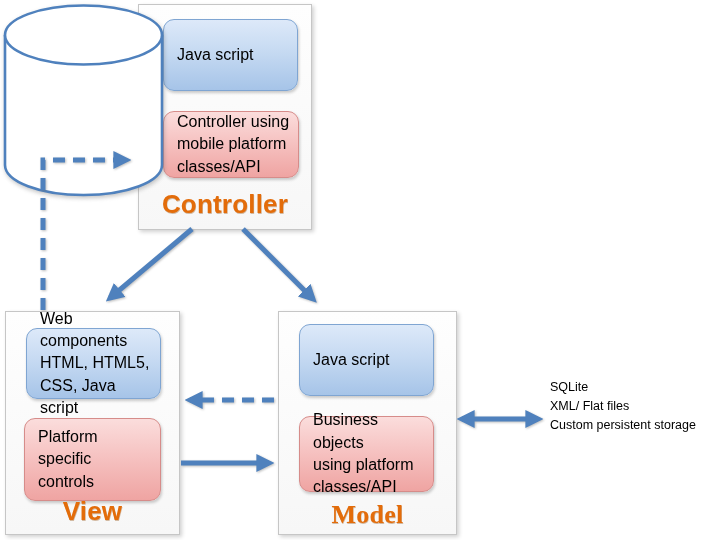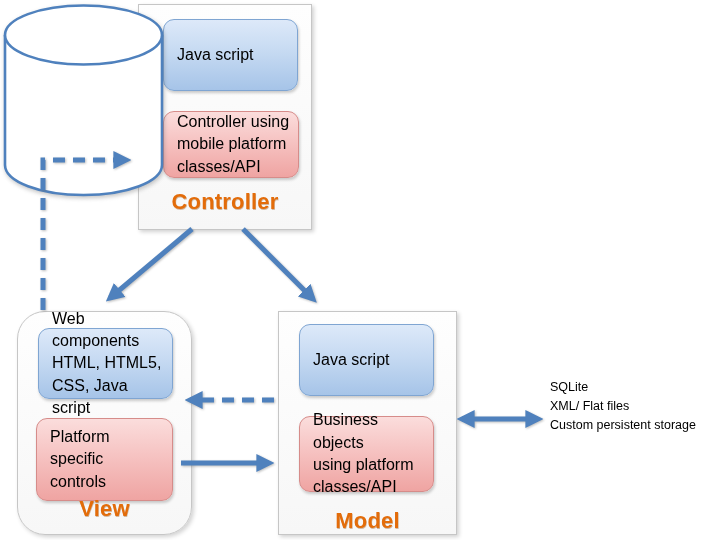--- a/index.html
+++ b/index.html
@@ -35,21 +35,21 @@
     border: 1px solid #7fa5d2;
   }
   .node.red {
     background: linear-gradient(to bottom, #fbdddc 0%, #f6c3c2 45%, #efa4a2 100%);
     border: 1px solid #d68c8a;
   }
   .panel-label {
     position: absolute;
     left: 0; right: 0;
     text-align: center;
-    font-size: 22px;
+    font-size: 26px;
     font-weight: bold;
     color: #E36C0A;
     text-shadow: 0.5px 0.8px 0.5px rgba(140,70,0,0.35);
     letter-spacing: 0.2px;
   }
   #arrow-layer {
     position: absolute;
     left: 0; top: 0;
     pointer-events: none;
     filter: drop-shadow(1px 1.5px 1px rgba(110,110,110,0.45));
@@ -79,21 +79,21 @@
       <span>Java script</span>
     </div>
     <div class="node red" style="left:24px; top:106px; width:136px; height:67px;">
       <span>Controller using
 mobile platform
 classes/API</span>
     </div>
     <div class="panel-label" style="top:184px;">Controller</div>
   </div>
 
-  <div class="panel" style="left:17px; top:311px; width:173px; height:222px;border-radius:28px;">
+  <div class="panel" style="left:5px; top:311px; width:173px; height:222px;">
     <div class="node blue" style="left:20px; top:16px; width:135px; height:71px;">
       <span>Web components
 HTML, HTML5,
 CSS, Java script</span>
     </div>
     <div class="node red" style="left:18px; top:106px; width:137px; height:83px;">
       <span>Platform specific
 controls</span>
     </div>
     <div class="panel-label" style="top:184px;">View</div>
@@ -101,21 +101,21 @@
 
   <div class="panel" style="left:278px; top:311px; width:177px; height:222px;">
     <div class="node blue" style="left:20px; top:12px; width:135px; height:72px;">
       <span>Java script</span>
     </div>
     <div class="node red" style="left:20px; top:104px; width:135px; height:76px;justify-content:flex-end;">
       <span>Business objects
 using platform
 classes/API</span>
     </div>
-    <div class="panel-label" style="top:196px;">Model</div>
+    <div class="panel-label" style="top:188px;font-family:Liberation Serif, serif;">Model</div>
   </div>
 
   <svg id="storage-cylinder-svg" width="165" height="200" viewBox="0 0 165 200">
     <path d="M5,35 L5,165 A78.5,30 0 0 0 162,165 L162,35" fill="#ffffff" stroke="#4F81BD" stroke-width="2.6"></path>
     <ellipse cx="83.5" cy="35" rx="78.5" ry="29.5" fill="#ffffff" stroke="#4F81BD" stroke-width="2.6"></ellipse>
   </svg>
   <div class="storage-text">
     <div>SQLite</div>
     <div>XML/ Flat files</div>
     <div>Custom persistent storage</div>

